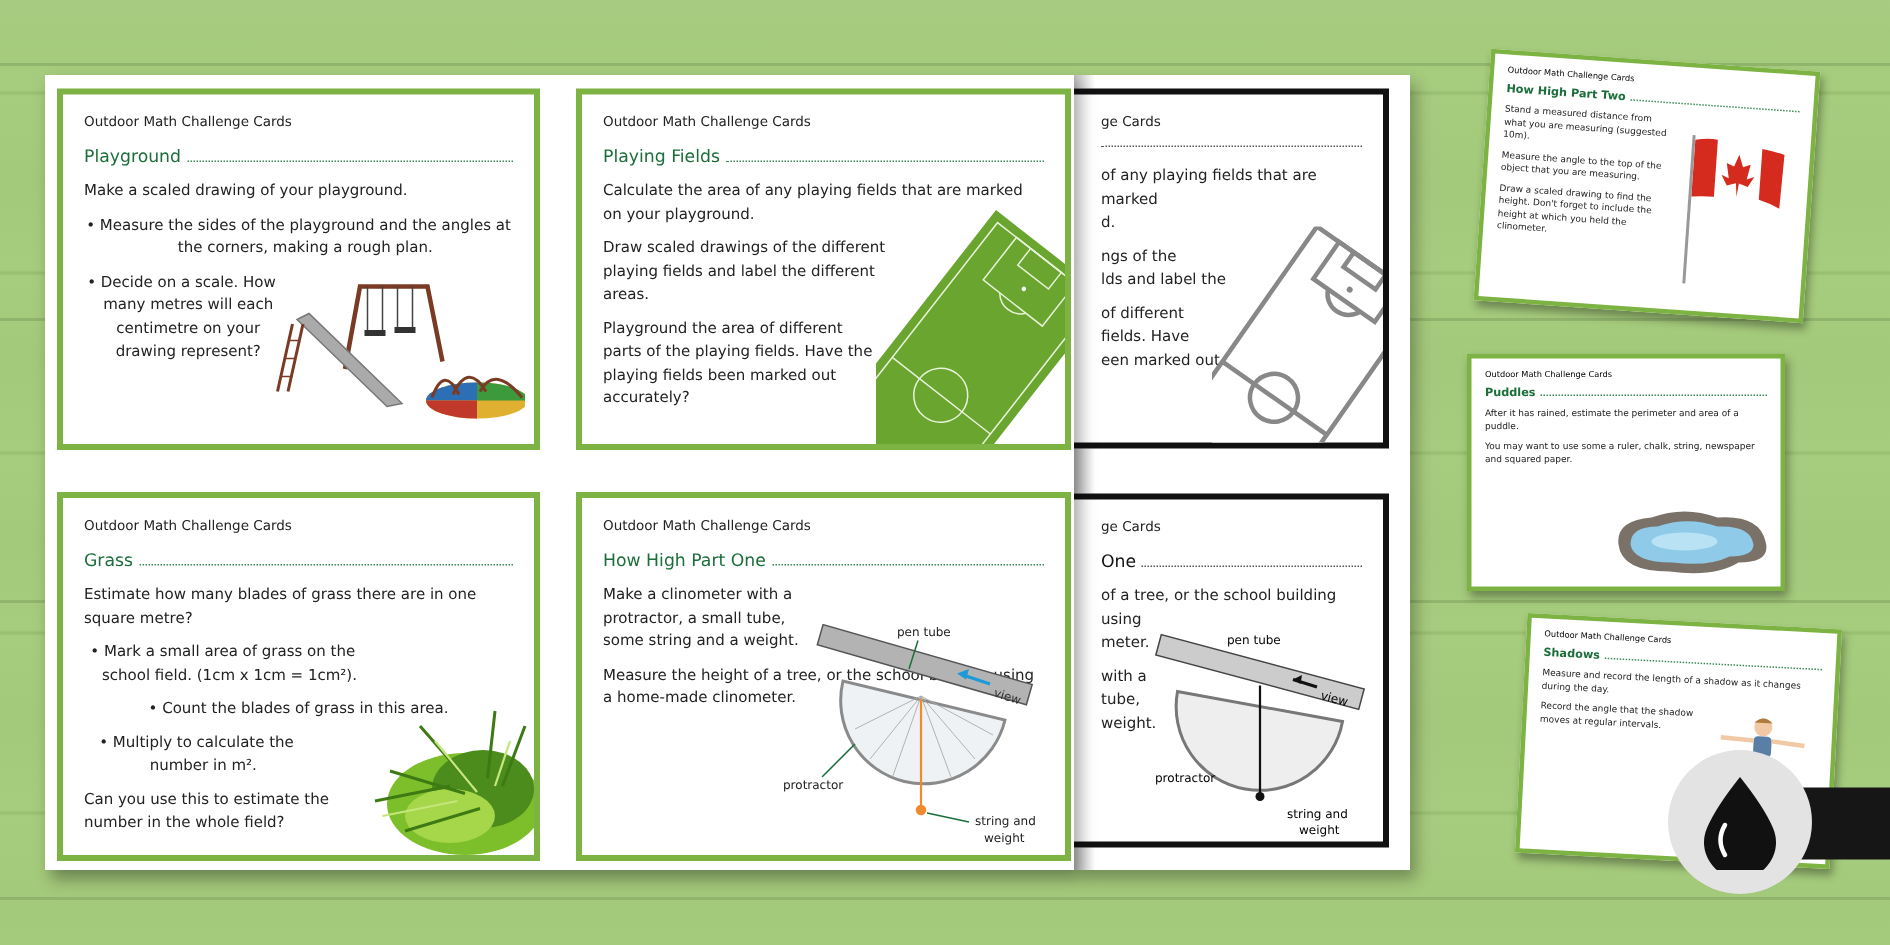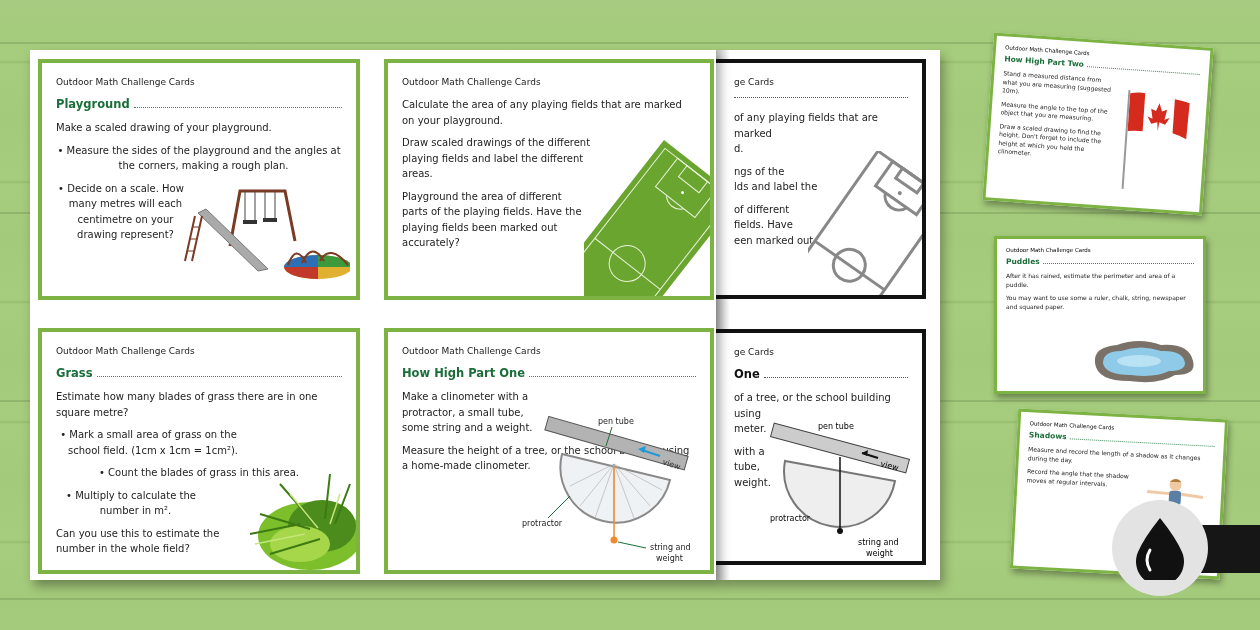--- a/index.html
+++ b/index.html
@@ -34,21 +34,21 @@
 
   .card {
     position: absolute; background: #fff; border: 4px solid #7cb342;
     padding: 14px 14px 10px 14px;
     font-family: "DejaVu Sans", sans-serif; color: #222;
     overflow: hidden;
   }
   .card.bw { border-color: #111; }
   .card .kicker { font-size: 9px; color: #222; margin-bottom: 10px; }
   .card .title-row { display: flex; align-items: flex-end; margin-bottom: 9px; }
-  .card .title { font-size: 11.5px; font-weight: bold; color: #1b6e3a; white-space: nowrap; margin-right: 4px; }
+  .card .title { font-size: 11.5px; font-weight: normal; color: #1b6e3a; white-space: nowrap; margin-right: 4px; }
   .card.bw .title { color: #111; }
   .card .dots { flex: 1; border-bottom: 1.5px dotted #3c8a57; margin-bottom: 3px; }
   .card.bw .dots { border-bottom-color: #555; }
   .card p { font-size: 10px; line-height: 15.5px; margin-bottom: 7px; }
   .card .bullet { padding-left: 9px; text-indent: -9px; text-align: center; }
 
   
   .mini {
     position: absolute; background: #fff; border: 3px solid #7cb342;
     box-shadow: 2px 4px 6px rgba(0,0,0,0.35);
@@ -158,20 +158,24 @@
       <ellipse cx="138" cy="86" rx="34" ry="12" fill="#e0b030"></ellipse>
       <path d="M104 86 A34 12 0 0 1 138 74 L138 86 Z" fill="#2c6fb5"></path>
       <path d="M138 74 A34 12 0 0 1 172 86 L138 86 Z" fill="#3c9a3c"></path>
       <path d="M104 86 A34 12 0 0 0 138 98 L138 86 Z" fill="#c0392b"></path>
       <path d="M108 84 Q116 62 126 82 M122 82 Q132 60 144 80 M140 80 Q150 62 168 84" fill="none" stroke="#7a3a24" stroke-width="2"></path>
     </svg>
   </div>
 
   <div class="card" style="left:354px; top:9px; width:330px; height:241px;">
     <div class="kicker">Outdoor Math Challenge Cards</div>
+    <div class="title-row">
+      <span class="title">Playing Fields</span>
+      <span class="dots"></span>
+    </div>
     <p>Calculate the area of any playing fields that are marked on your playground.</p>
     <p style="width:190px">Draw scaled drawings of the different playing fields and label the different areas.</p>
     <p style="width:180px">Playground the area of different parts of the playing fields. Have the playing fields been marked out accurately?</p>
     <svg style="position:absolute; right:-4px; bottom:-4px;" width="130" height="160" viewBox="0 0 130 160">
       <g transform="translate(80,0) rotate(38)">
         <rect x="0" y="0" width="95" height="190" fill="#6aa52f"></rect>
         <rect x="6" y="6" width="83" height="178" fill="none" stroke="#e8f3da" stroke-width="1"></rect>
         <rect x="22" y="6" width="50" height="36" fill="none" stroke="#e8f3da" stroke-width="1"></rect>
         <rect x="34" y="6" width="26" height="14" fill="none" stroke="#e8f3da" stroke-width="1"></rect>
         <circle cx="47" cy="30" r="1.5" fill="#fff"></circle>
@@ -249,21 +253,21 @@
   <p style="width:115px">Draw a scaled drawing to find the height. Don't forget to include the height at which you held the clinometer.</p>
   <svg style="position:absolute; right:12px; top:40px;" width="70" height="105" viewBox="0 0 70 105">
     <line x1="4" y1="5" x2="4" y2="104" stroke="#999" stroke-width="2"></line>
     <path d="M5 8 Q35 2 65 14 L64 50 Q35 40 5 46 Z" fill="#fff"></path>
     <path d="M5 8 Q14 6 20 7 L20 45 Q12 45 5 46 Z" fill="#d52b1e"></path>
     <path d="M50 11 Q58 12 65 14 L64 50 Q58 47 50 45 Z" fill="#d52b1e"></path>
     <polygon points="35,16 38,24 43,22 41,32 46,30 42,37 36,35 35,44 34,35 28,37 24,30 29,32 27,22 32,24" fill="#d52b1e"></polygon>
   </svg>
 </div>
 
-<div class="mini" style="left:978px; top:236px; width:212px; height:158px;margin-left:16px;">
+<div class="mini" style="left:978px; top:236px; width:212px; height:158px;">
   <div class="kicker">Outdoor Math Challenge Cards</div>
   <div class="title-row">
     <span class="title">Puddles</span>
     <span class="dots"></span>
   </div>
   <p>After it has rained, estimate the perimeter and area of a puddle.</p>
   <p>You may want to use some a ruler, chalk, string, newspaper and squared paper.</p>
   <svg style="position:absolute; left:92px; top:96px;" width="110" height="52" viewBox="0 0 110 52">
     <path d="M6 28 Q4 12 28 10 Q50 2 72 10 Q100 8 104 26 Q108 40 86 40 Q70 50 40 46 Q8 46 6 28 Z" fill="#7a7269"></path>
     <path d="M14 28 Q14 16 32 16 Q52 9 72 16 Q94 15 96 28 Q96 36 80 36 Q66 43 42 40 Q16 40 14 28 Z" fill="#8fcbe8"></path>

